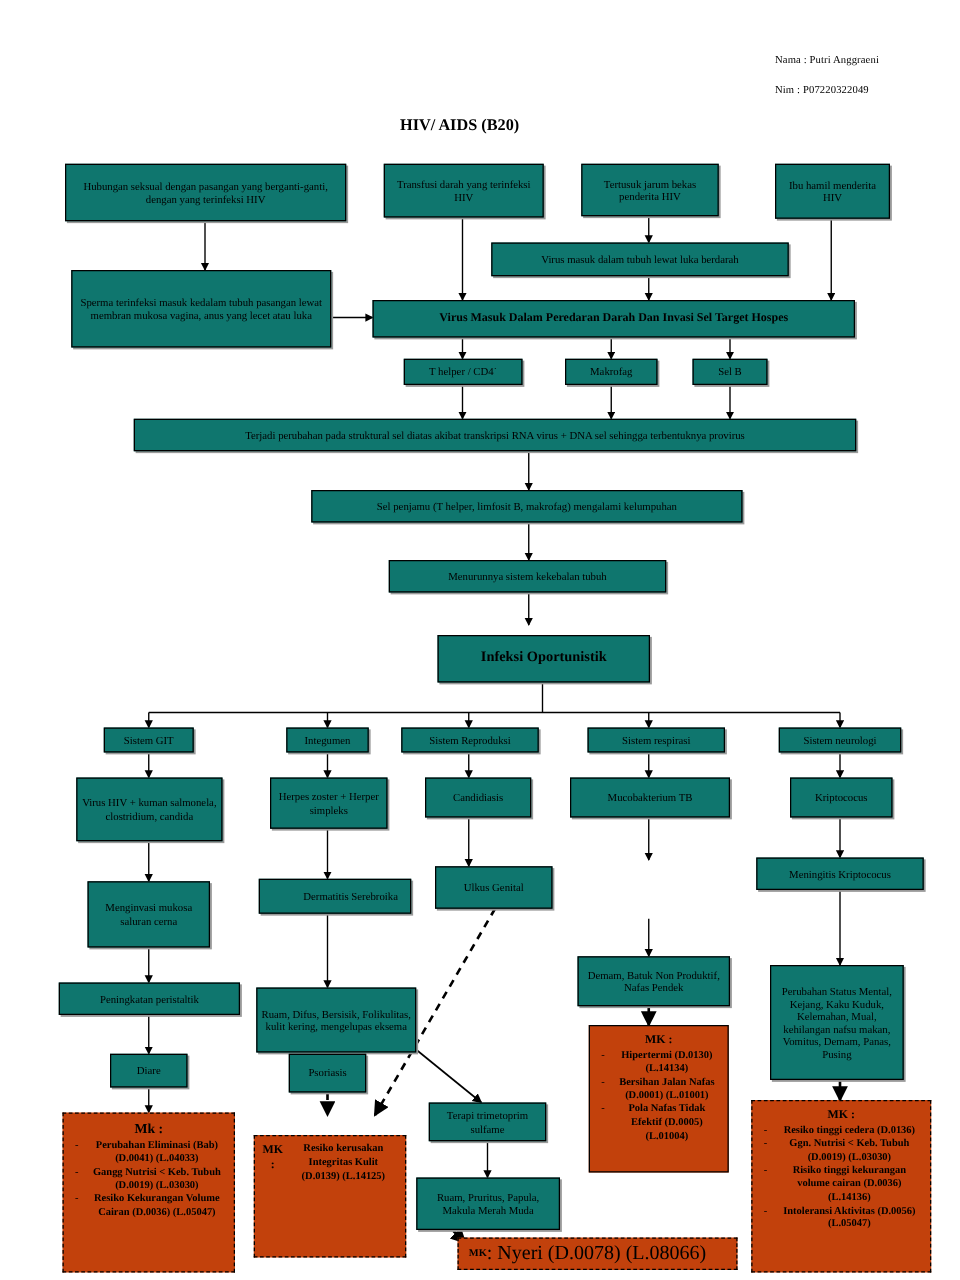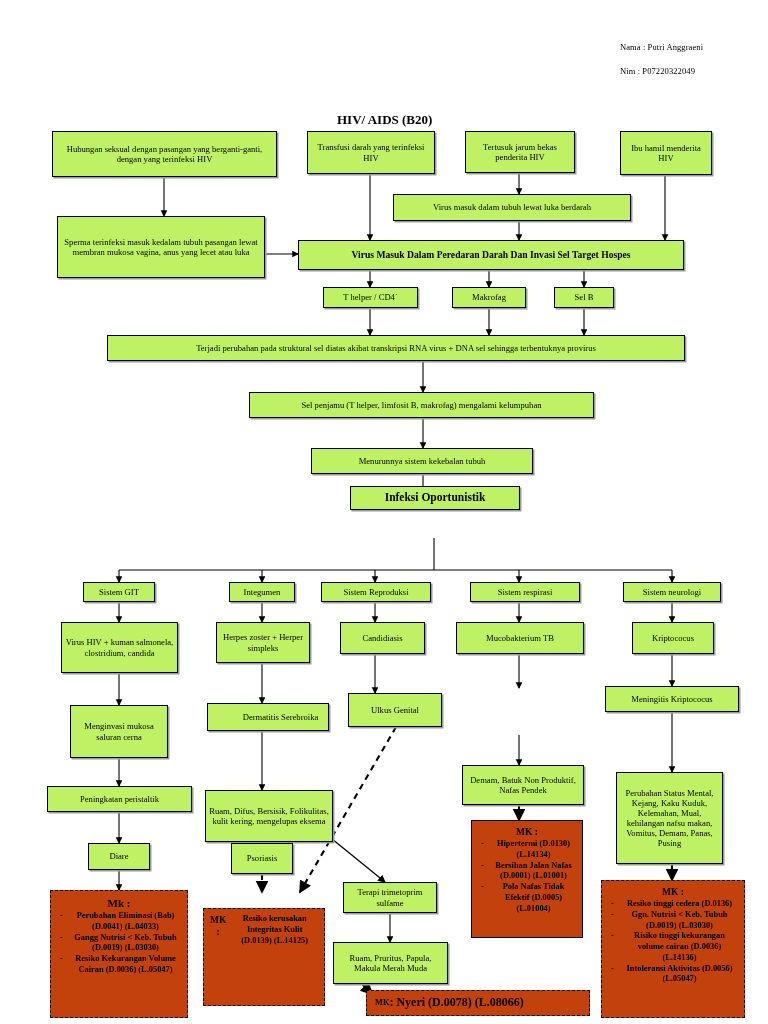--- a/index.html
+++ b/index.html
@@ -9,21 +9,21 @@
     color:#000;
   }
   #canvas{position:absolute;left:0;top:0;width:768px;height:1024px;}
   svg#wires{position:absolute;left:0;top:0;width:768px;height:1024px;pointer-events:none;}
 
   .hdr{position:absolute;font-size:8.5px;letter-spacing:.1px;white-space:nowrap;}
   .title{position:absolute;font-weight:bold;font-size:13px;white-space:nowrap;}
 
   .node{
     position:absolute;box-sizing:border-box;
-    border:1.2px solid #000;background:#bef264;
+    border:1.2px solid #000;background:#0f766e;
     display:flex;align-items:center;justify-content:center;
     text-align:center;line-height:1.18;
     font-size:8.6px;padding:2px 3px;
     box-shadow:1.5px 1.5px 0 #9a9a9a;
   }
   .node.bold{font-weight:bold;}
   .node.big{font-size:11.5px;font-weight:bold;}
   .node.lg{font-size:9.6px;}
 
   .dashed{
@@ -34,21 +34,21 @@
   }
   .dashed .mk{font-weight:bold;}
   .dashed ul{list-style:none;margin:1px 0 0 0;padding:0;}
   .dashed li{
     display:flex;gap:4px;font-weight:bold;margin-bottom:0px;
   }
   .dashed li .dash{width:9px;flex:0 0 9px;font-weight:normal;}
   .dashed li .txt{flex:1 1 auto;}
   .dashed.mklarge{font-size:11px;padding:3px 8px;display:flex;align-items:center;}
   .dashed.mklarge .mk{font-size:8.4px;}
-  .nyeri-txt{font-size:12px;font-weight:bold;}
+  .nyeri-txt{font-size:16px;}
   .mk-title{font-size:9.5px;font-weight:bold;}
   .mk-title.lcase{font-size:11px;}
 </style>
 </head>
 <body>
 
 <div id="canvas">
 
   <svg id="wires" viewBox="0 0 768 1024">
     <defs>
@@ -132,40 +132,40 @@
     </g>
 
     <g stroke="#000" stroke-width="1.3" fill="none" marker-end="url(#ar)">
       <path d="M305,817 L385,882"></path>
     </g>
   </svg>
 
   <div class="hdr" style="left:620px;top:42px;">Nama : Putri Anggraeni</div>
   <div class="hdr" style="left:620px;top:66px;">Nim : P07220322049</div>
 
-  <div class="title" style="left:337px;top:92px;margin-top:20px;">HIV/ AIDS (B20)</div>
+  <div class="title" style="left:320px;top:92px;">HIV/ AIDS (B20)</div>
 
   <div class="node" style="left:52px;top:131px;width:225px;height:46px;">Hubungan seksual dengan pasangan yang berganti-ganti, dengan yang terinfeksi HIV</div>
   <div class="node" style="left:307px;top:131px;width:128px;height:43px;">Transfusi darah yang terinfeksi HIV</div>
   <div class="node" style="left:465px;top:131px;width:110px;height:42px;">Tertusuk jarum bekas penderita HIV</div>
   <div class="node" style="left:620px;top:131px;width:92px;height:44px;">Ibu hamil menderita HIV</div>
 
   <div class="node" style="left:57px;top:216px;width:208px;height:62px;">Sperma terinfeksi masuk kedalam tubuh pasangan lewat membran mukosa vagina, anus yang lecet atau luka</div>
   <div class="node" style="left:393px;top:194px;width:238px;height:27px;">Virus  masuk dalam tubuh lewat luka berdarah</div>
 
   <div class="node bold lg" style="left:298px;top:240px;width:386px;height:30px;">Virus Masuk Dalam Peredaran Darah Dan Invasi Sel Target Hospes</div>
 
   <div class="node" style="left:323px;top:287px;width:95px;height:21px;">T helper / CD4˙</div>
   <div class="node" style="left:452px;top:287px;width:74px;height:21px;">Makrofag</div>
   <div class="node" style="left:554px;top:287px;width:60px;height:21px;">Sel B</div>
 
   <div class="node" style="left:107px;top:335px;width:578px;height:26px;">Terjadi perubahan pada struktural sel diatas akibat transkripsi RNA virus + DNA sel sehingga terbentuknya provirus</div>
   <div class="node" style="left:249px;top:392px;width:345px;height:26px;">Sel penjamu (T helper, limfosit B, makrofag) mengalami kelumpuhan</div>
   <div class="node" style="left:311px;top:448px;width:222px;height:26px;text-align:right;">Menurunnya sistem kekebalan tubuh</div>
-  <div class="node big" style="left:350px;top:486px;width:170px;height:24px;">Infeksi Oportunistik</div>
+  <div class="node big" style="left:350px;top:508px;width:170px;height:38px;">Infeksi Oportunistik</div>
 
   <div class="node" style="left:83px;top:582px;width:72px;height:20px;">Sistem GIT</div>
   <div class="node" style="left:229px;top:582px;width:66px;height:20px;">Integumen</div>
   <div class="node" style="left:321px;top:582px;width:110px;height:20px;">Sistem Reproduksi</div>
   <div class="node" style="left:470px;top:582px;width:110px;height:20px;">Sistem respirasi</div>
   <div class="node" style="left:623px;top:582px;width:98px;height:20px;">Sistem neurologi</div>
 
   <div class="node" style="left:61px;top:622px;width:117px;height:51px;">Virus HIV + kuman salmonela, clostridium, candida</div>
   <div class="node" style="left:216px;top:622px;width:94px;height:41px;">Herpes zoster + Herper simpleks</div>
   <div class="node" style="left:340px;top:622px;width:85px;height:32px;">Candidiasis</div>

